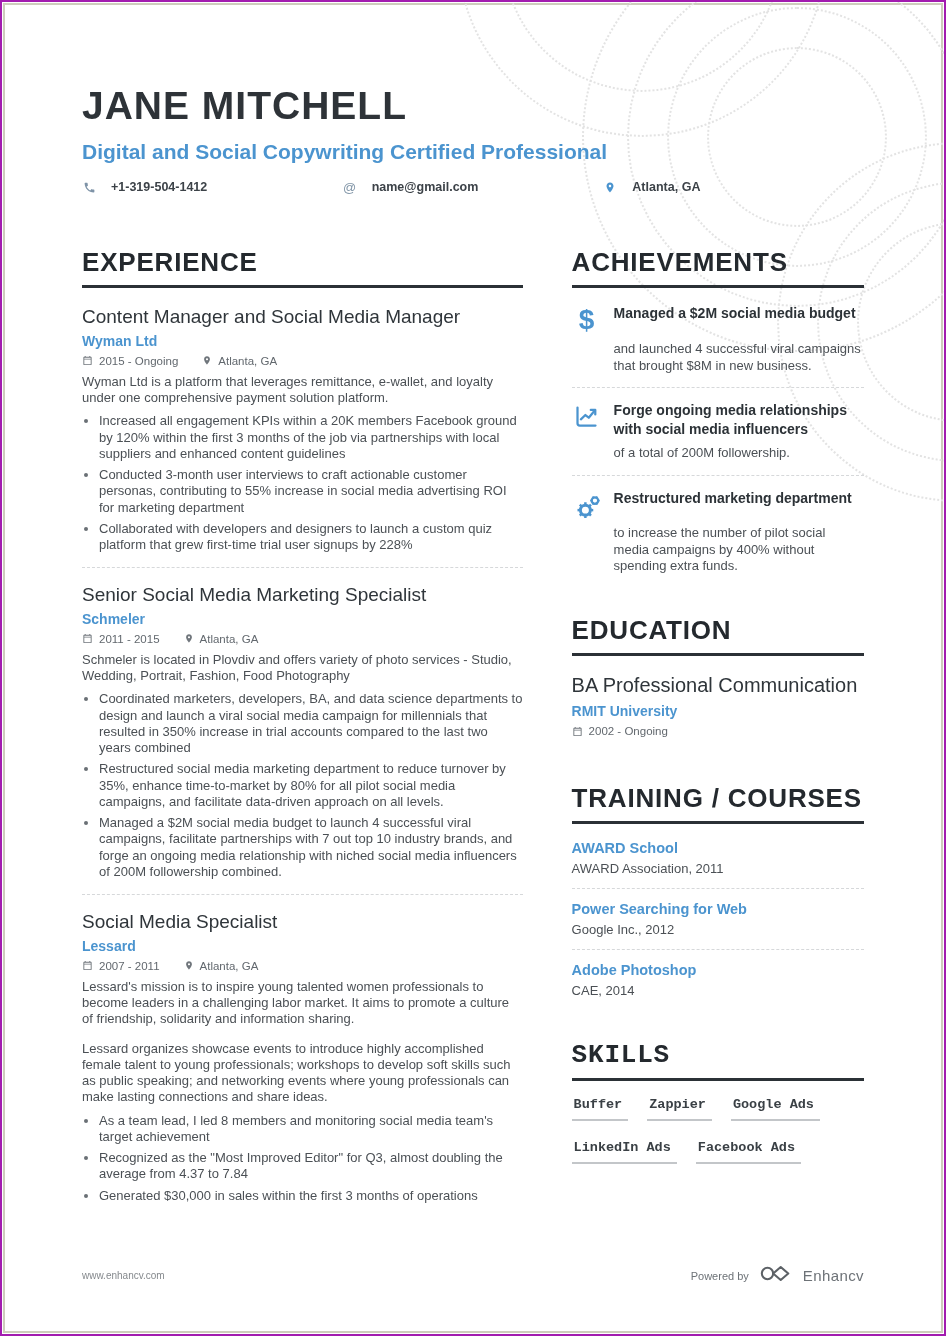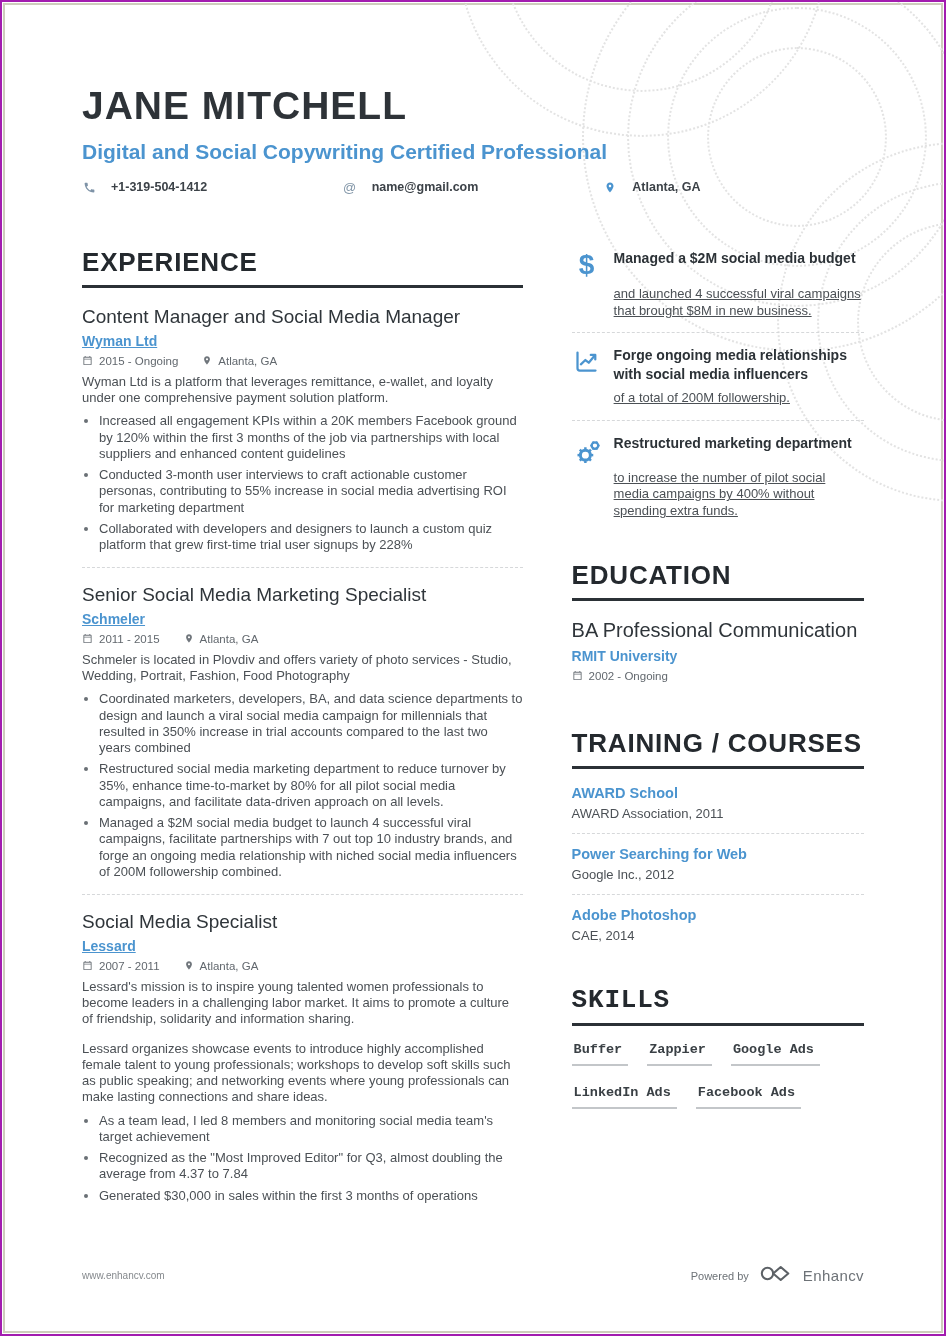--- a/index.html
+++ b/index.html
@@ -28,38 +28,38 @@
   .col-left { width:443px; }
   .col-right { width:294px; }
 
   h2.section-h {
     font-size:26px; font-weight:800; letter-spacing:.8px; color:#24292e;
     padding-bottom:7px; border-bottom:3px solid #2b3136; margin-bottom:16px; line-height:1.2;
   }
 
   .job { margin-top:2px; }
   .job-title { font-size:19px; font-weight:400; color:#2f353a; line-height:1.35; }
-  .company { margin-top:3px; font-size:14px; font-weight:700; color:#4b94cf;text-decoration:underline; }
+  .company { margin-top:3px; font-size:14px; font-weight:700; color:#4b94cf; }
   .meta-row { display:flex; gap:24px; margin-top:6px; align-items:center; }
   .meta-item { display:flex; gap:6px; align-items:center; font-size:11.5px; color:#62686e; }
   .meta-item svg { flex:0 0 auto; }
   .para { margin-top:7px; font-size:13px; line-height:1.25; color:#4b5055; }
   .para + .para { margin-top:13px; }
   ul.bullets { margin-top:7px; padding-left:17px; list-style:disc; }
   ul.bullets li { font-size:13px; line-height:1.25; color:#4b5055; margin-bottom:5px; }
   ul.bullets li::marker { color:#6a7075; }
   .dash-div { border:none; border-top:1px dashed #d6d8da; margin:14px 0; }
 
   
   .ach-item { margin-top:2px; }
   .ach-head { display:flex; gap:12px; }
   .ach-icon { width:30px; flex:0 0 30px; display:flex; justify-content:center; align-items:flex-start; padding-top:2px; }
   .dollar-glyph { font-size:28px; font-weight:800; color:#4b94cf; line-height:1; }
   .ach-title { font-size:14px; font-weight:700; color:#2c3237; line-height:1.32; }
-  .ach-text { margin-top:7px; padding-left:42px; font-size:13px; line-height:1.28; color:#4b5055;text-decoration:underline; }
+  .ach-text { margin-top:7px; padding-left:42px; font-size:13px; line-height:1.28; color:#4b5055; }
   .ach-div { border:none; border-top:1px dashed #d6d8da; margin:13px 0; }
 
   .edu-block { margin-top:40px; }
   .degree { font-size:20px; font-weight:400; color:#2f353a; line-height:1.3; }
   .school { margin-top:5px; font-size:14px; font-weight:700; color:#4b94cf; }
 
   .training-block { margin-top:46px; }
   .course-name { font-size:14.5px; font-weight:700; color:#4b94cf; }
   .course-org { margin-top:5px; font-size:13px; color:#4b5055; }
   .course-div { border:none; border-top:1px dashed #d6d8da; margin:12px 0; }
@@ -202,20 +202,21 @@
               <li>As a team lead, I led 8 members and monitoring social media team's target achievement</li>
               <li>Recognized as the "Most Improved Editor" for Q3, almost doubling the average from 4.37 to 7.84</li>
               <li>Generated $30,000 in sales within the first 3 months of operations</li>
             </ul>
           </div>
         </section>
       </div>
 
       <div class="col-right">
         <section>
+          <h2 class="section-h">ACHIEVEMENTS</h2>
 
           <div class="ach-item">
             <div class="ach-head">
               <span class="ach-icon">
                   <span class="dollar-glyph">$</span>
                 </span>
               <span class="ach-title">Managed a $2M social media budget</span>
             </div>
             <div class="ach-text">and launched 4 successful viral campaigns that brought $8M in new business.</div>
           </div>

